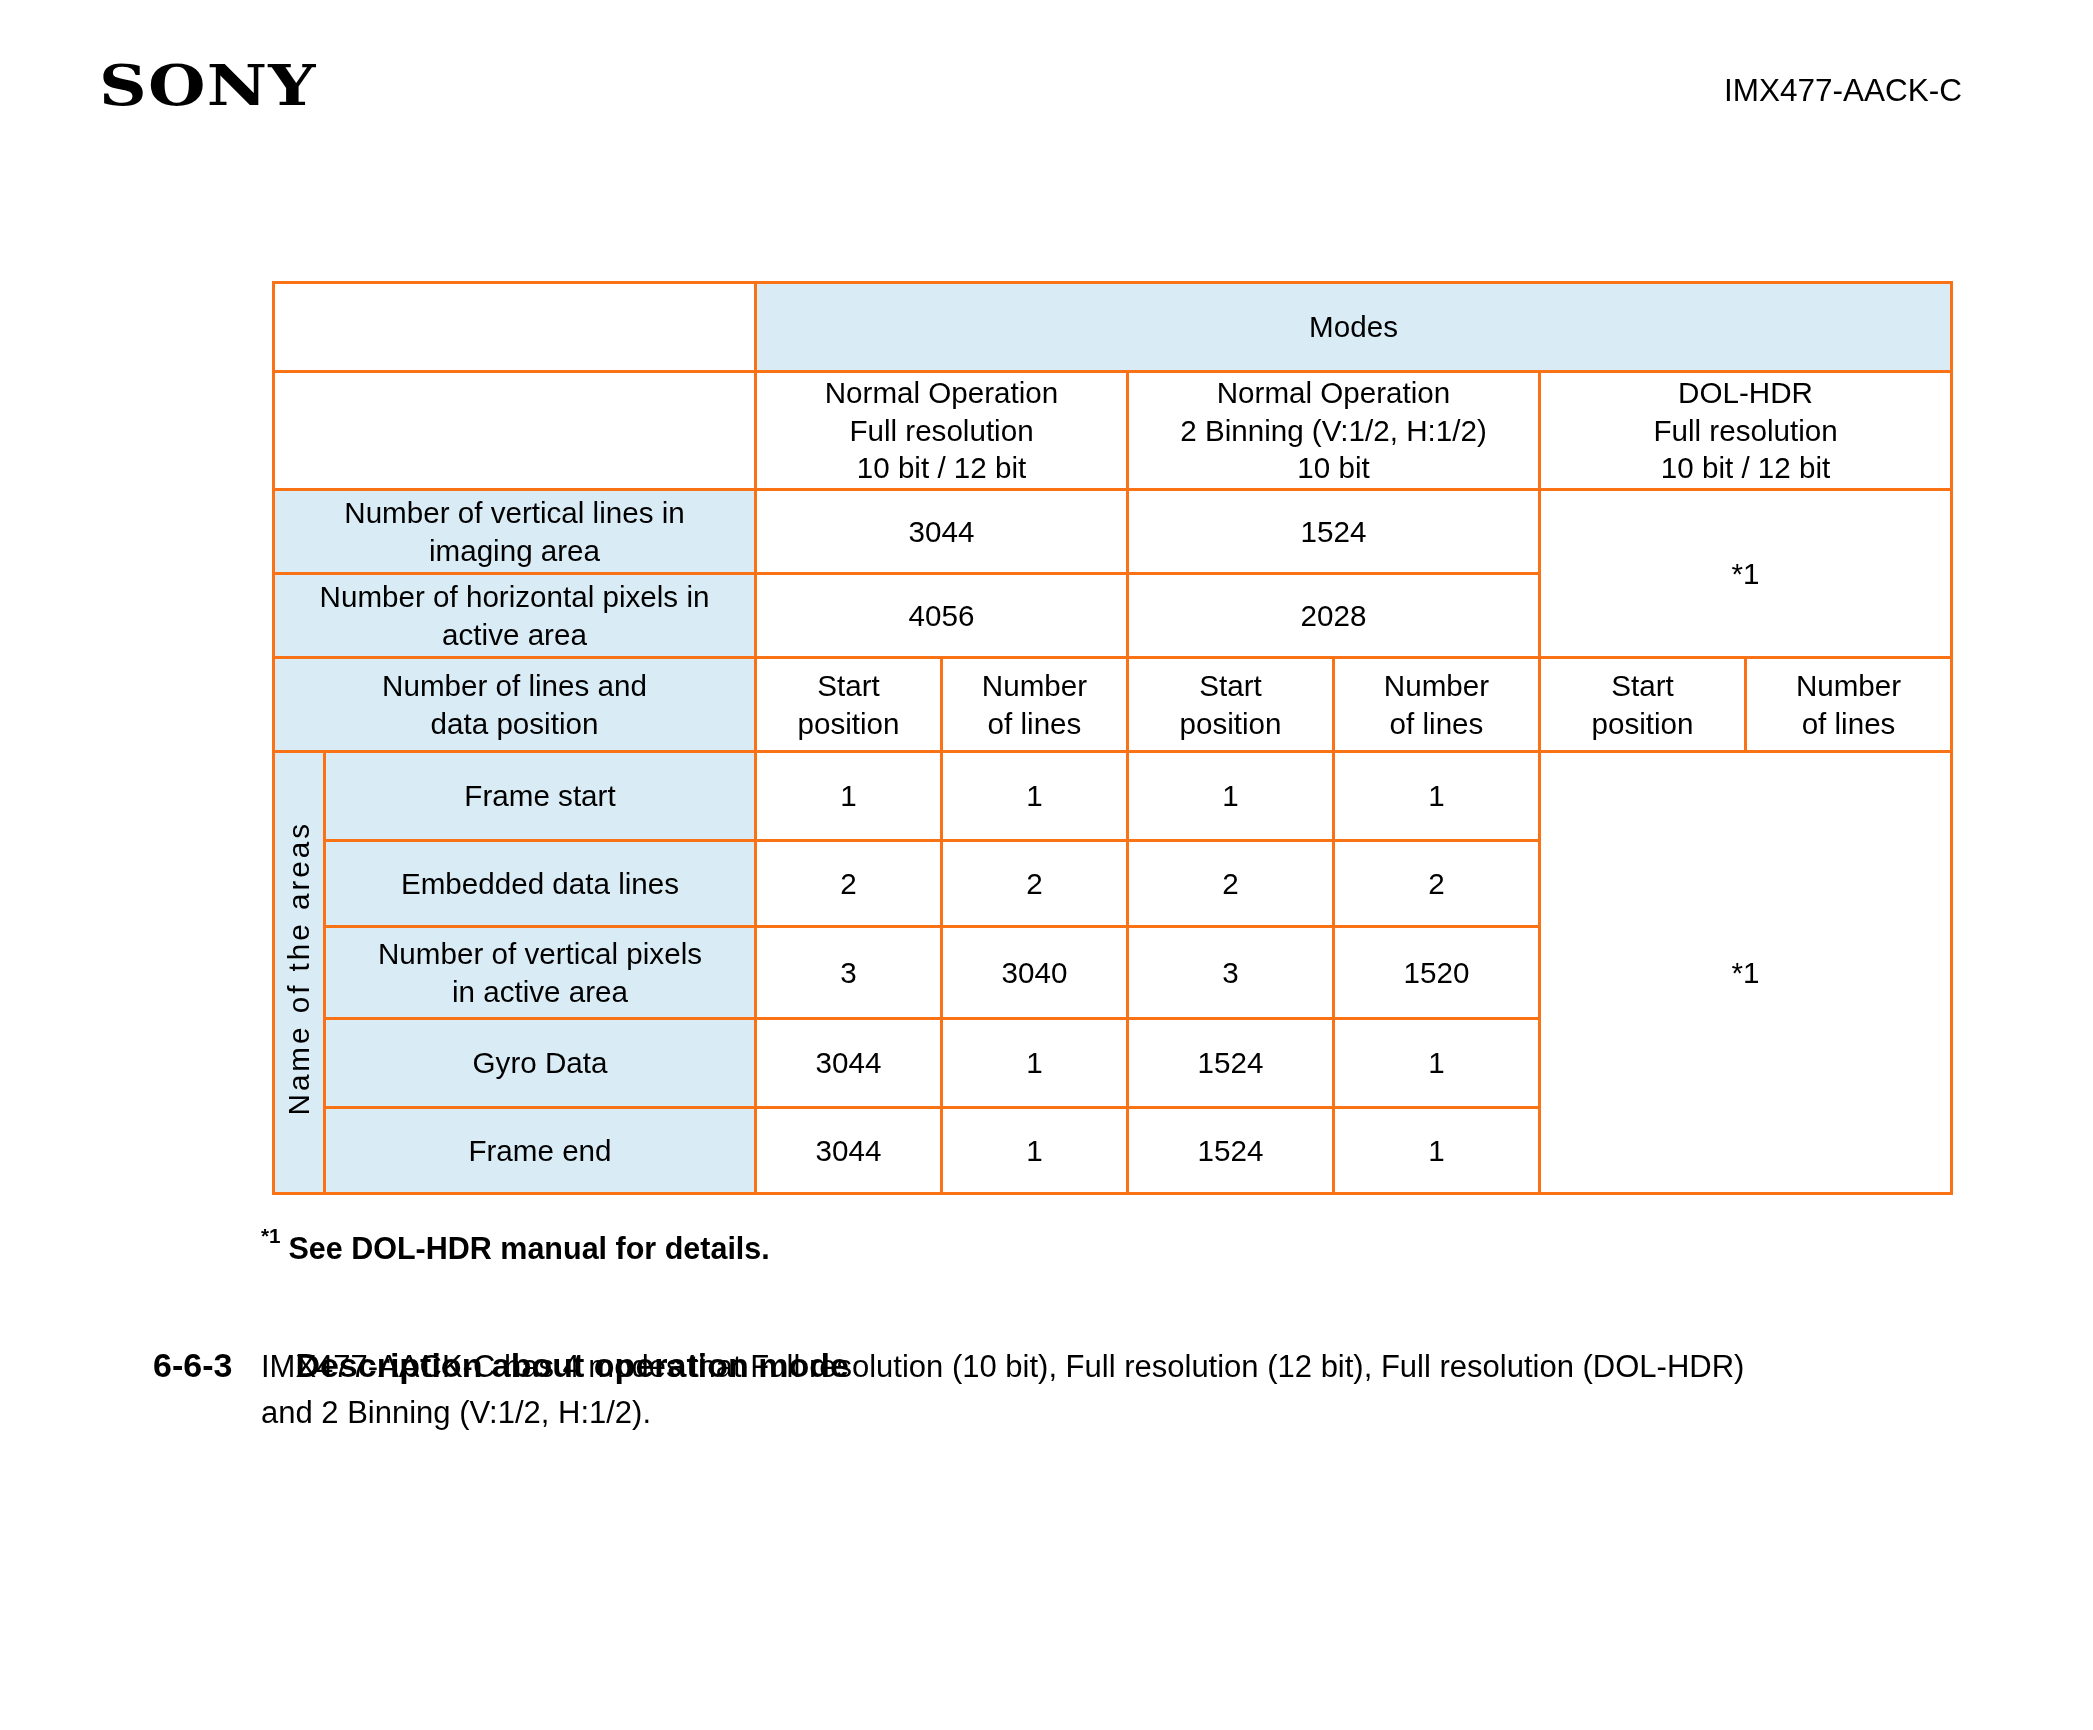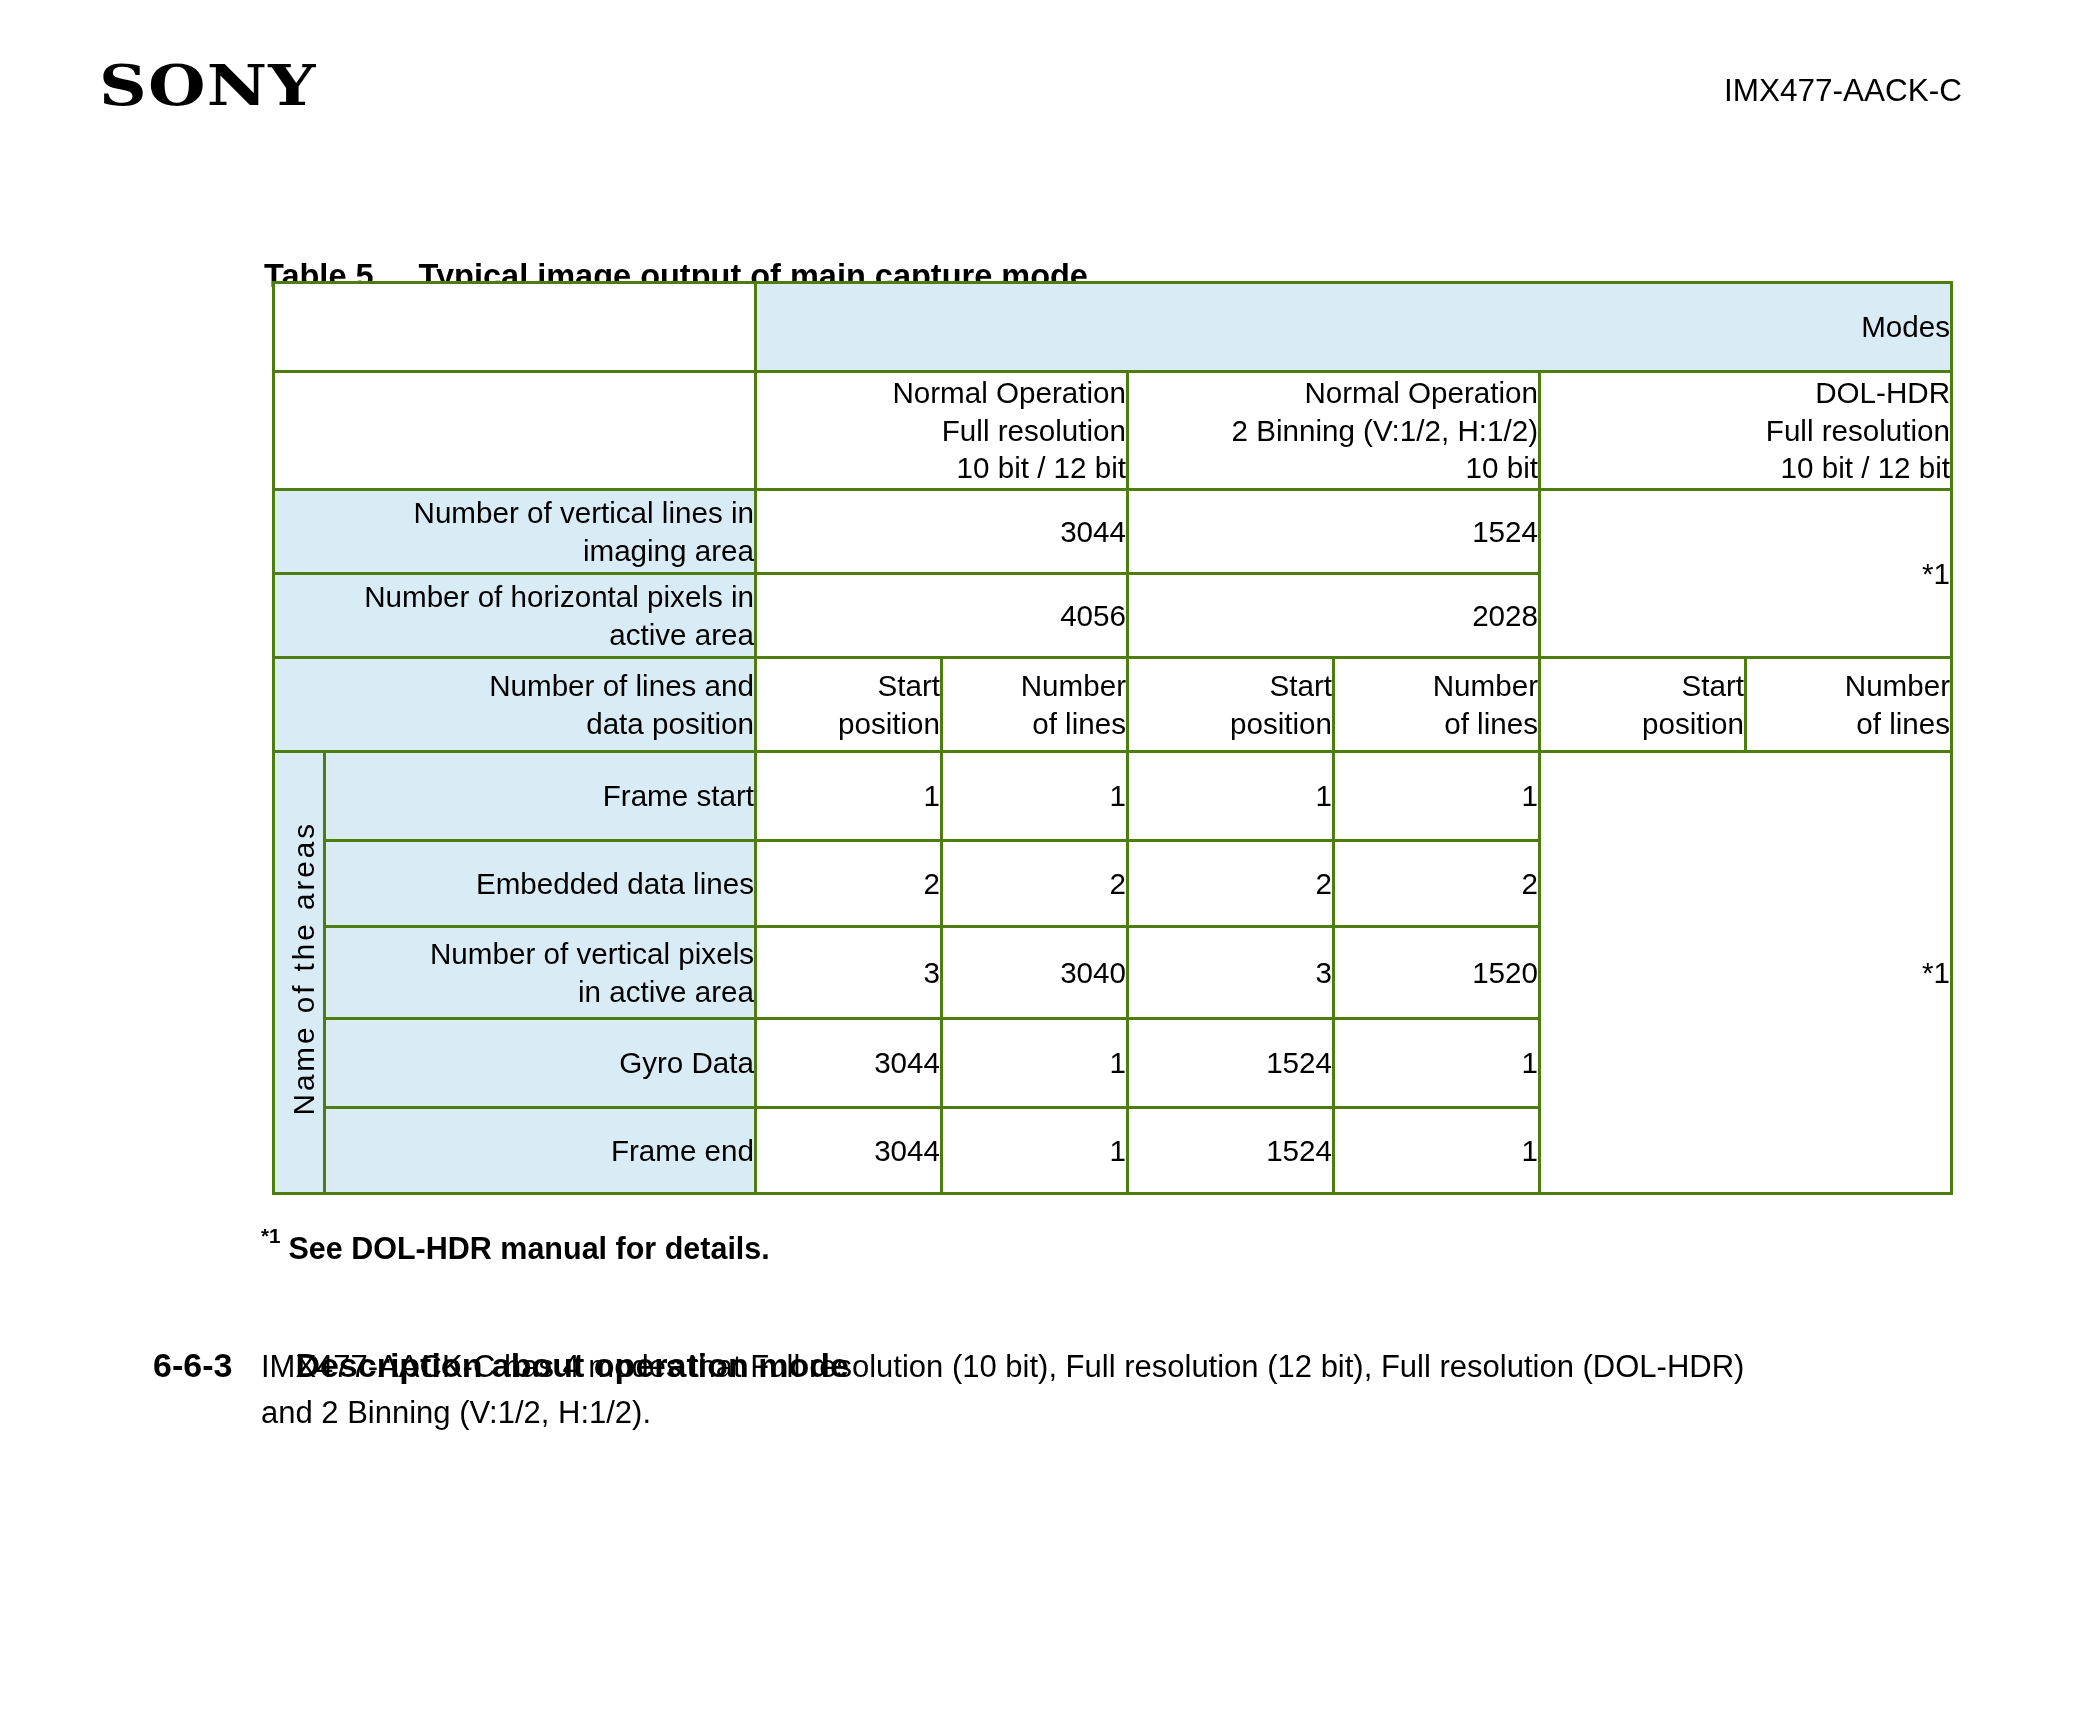--- a/index.html
+++ b/index.html
@@ -50,22 +50,22 @@
     position: absolute;
     left: 272px;
     top: 281px;
     width: 1679px;
     border-collapse: collapse;
     table-layout: fixed;
     font-size: 29.6px;
     line-height: 1.28;
   }
   table.output-table td {
-    border: 3px solid #4d7c0f;
-    text-align: right;
+    border: 3px solid #f97316;
+    text-align: center;
     vertical-align: middle;
     padding: 0;
     white-space: pre-line;
     overflow: hidden;
   }
   td.void { border: none; background: #ffffff; }
   td.fill { background: #d9ebf4; }
   td.b5 { border-bottom-width: 4.9px; }
   .vert-label-inner {
     writing-mode: vertical-rl;
@@ -113,23 +113,20 @@
   .para-2 { top: 1573px; }
 </style>
 </head>
 <body>
 
 <div class="page">
 
   <div class="sony-logo">SONY</div>
   <div class="doc-number">IMX477-AACK-C</div>
 
-  <div class="table-caption">
-    <span class="caption-label">Table 5</span><span class="caption-title">Typical image output of main capture mode</span>
-  </div>
 
   <table class="output-table">
     <colgroup>
       <col style="width:51px">
         <col style="width:431px">
       <col style="width:186px">
         <col style="width:186px">
       <col style="width:206px">
         <col style="width:206px">
       <col style="width:206px">

